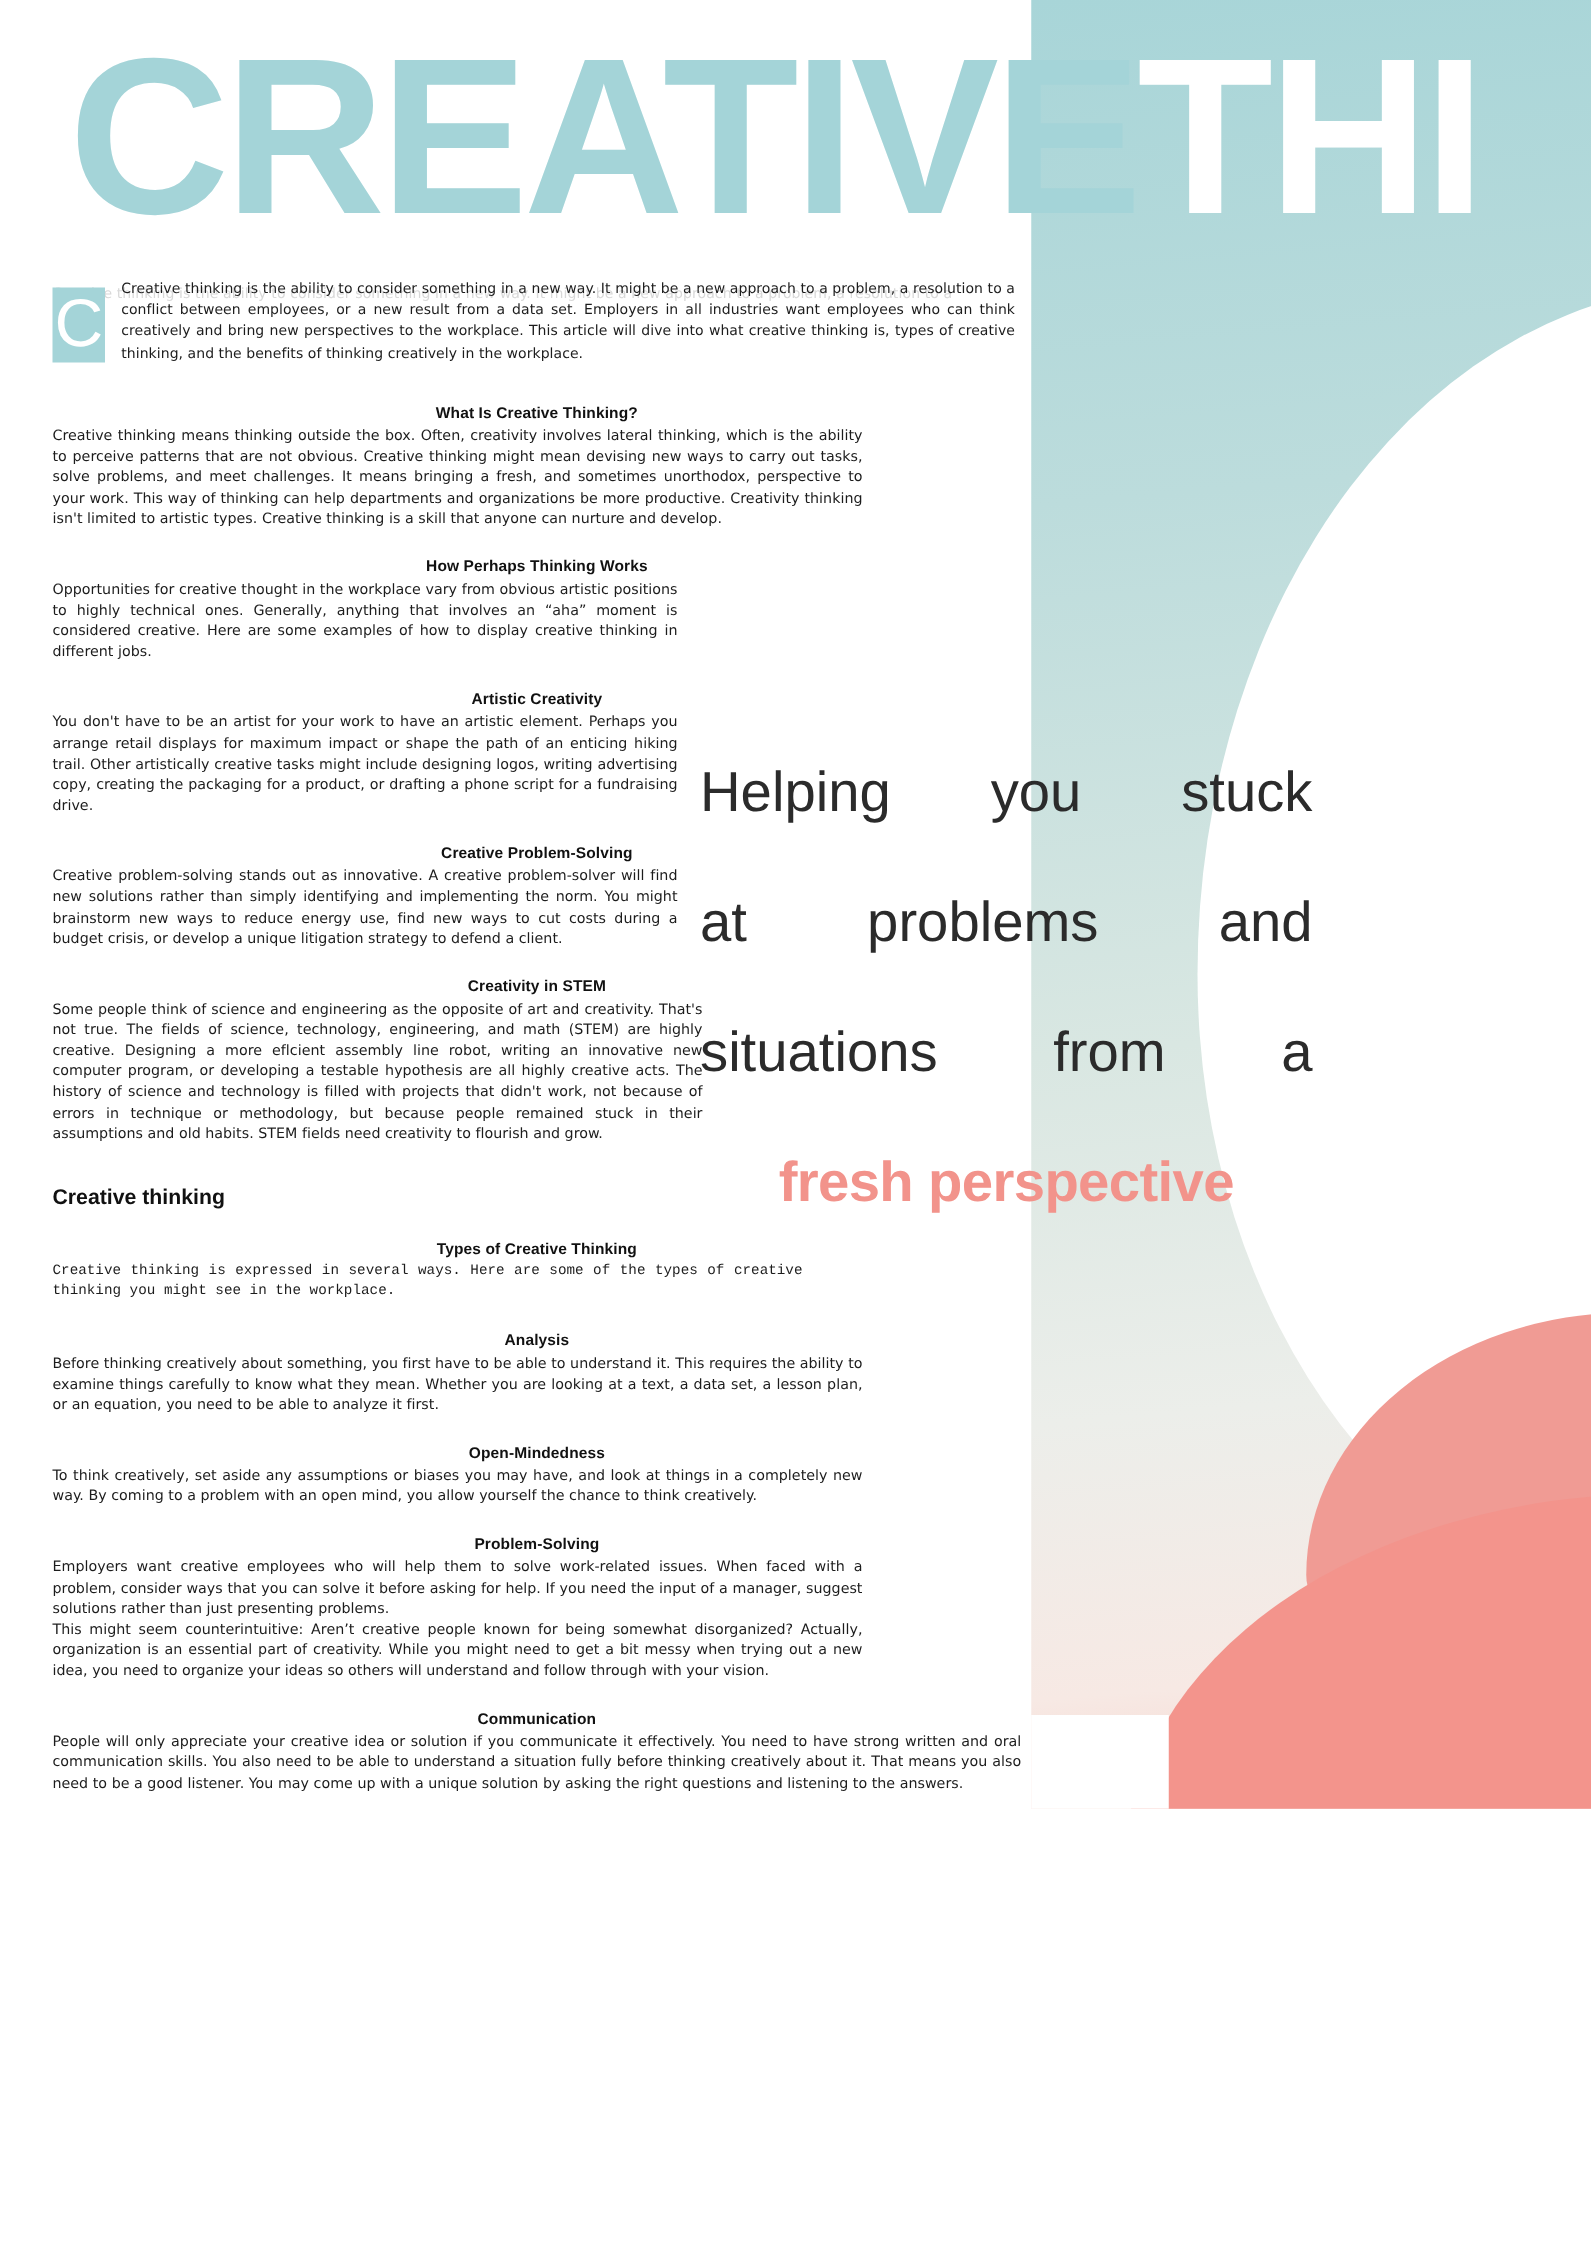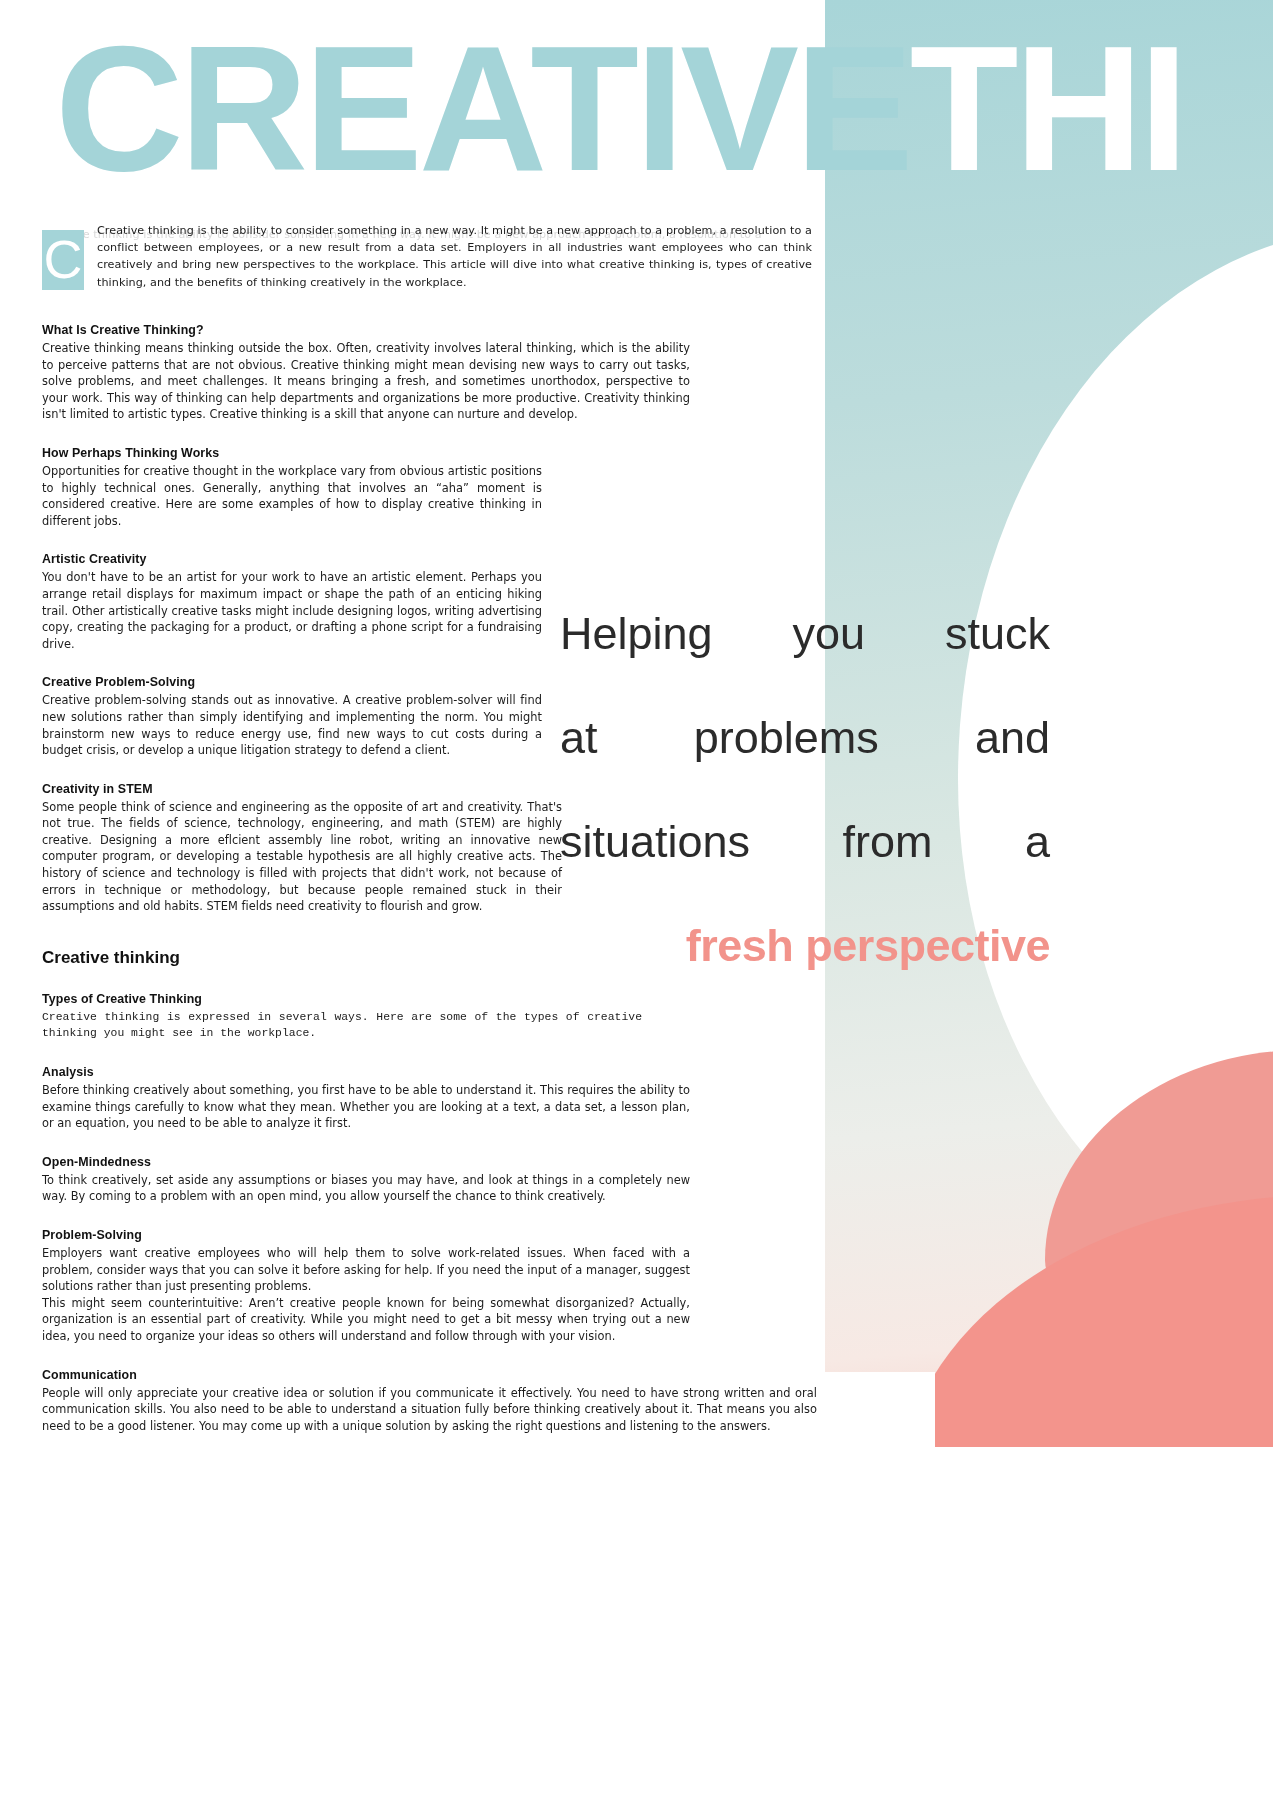--- a/index.html
+++ b/index.html
@@ -103,20 +103,21 @@
 
   h3.sec{
     font-family:"Liberation Sans", sans-serif;
     font-weight:bold;
     font-size:12.4px;
     line-height:16px;
     color:#111111;
     margin-top:22px;
     margin-bottom:2px;
     letter-spacing:.1px;
+    text-align:center;
   }
   h2.big{
     font-family:"Liberation Sans", sans-serif;
     font-weight:bold;
     font-size:17px;
     line-height:22px;
     color:#111111;
     margin-top:32px;
     margin-bottom:14px;
   }
@@ -144,21 +145,21 @@
     color:#2b2b2b;
     font-weight:normal;
     z-index:5;
   }
   .quote .ln{ display:block; text-align:justify; }
   .quote .ln:after{ content:""; display:inline-block; width:100%; }
   .quote .last{
     color:#f2938b;
     font-weight:bold;
     display:block;
-    text-align:right;
+    text-align:center;
     letter-spacing:-.5px;
   }
 </style>
 </head>
 <body>
 
 <div id="page">
 
   <div class="right-panel"></div>
   <div class="blob-white"></div>

